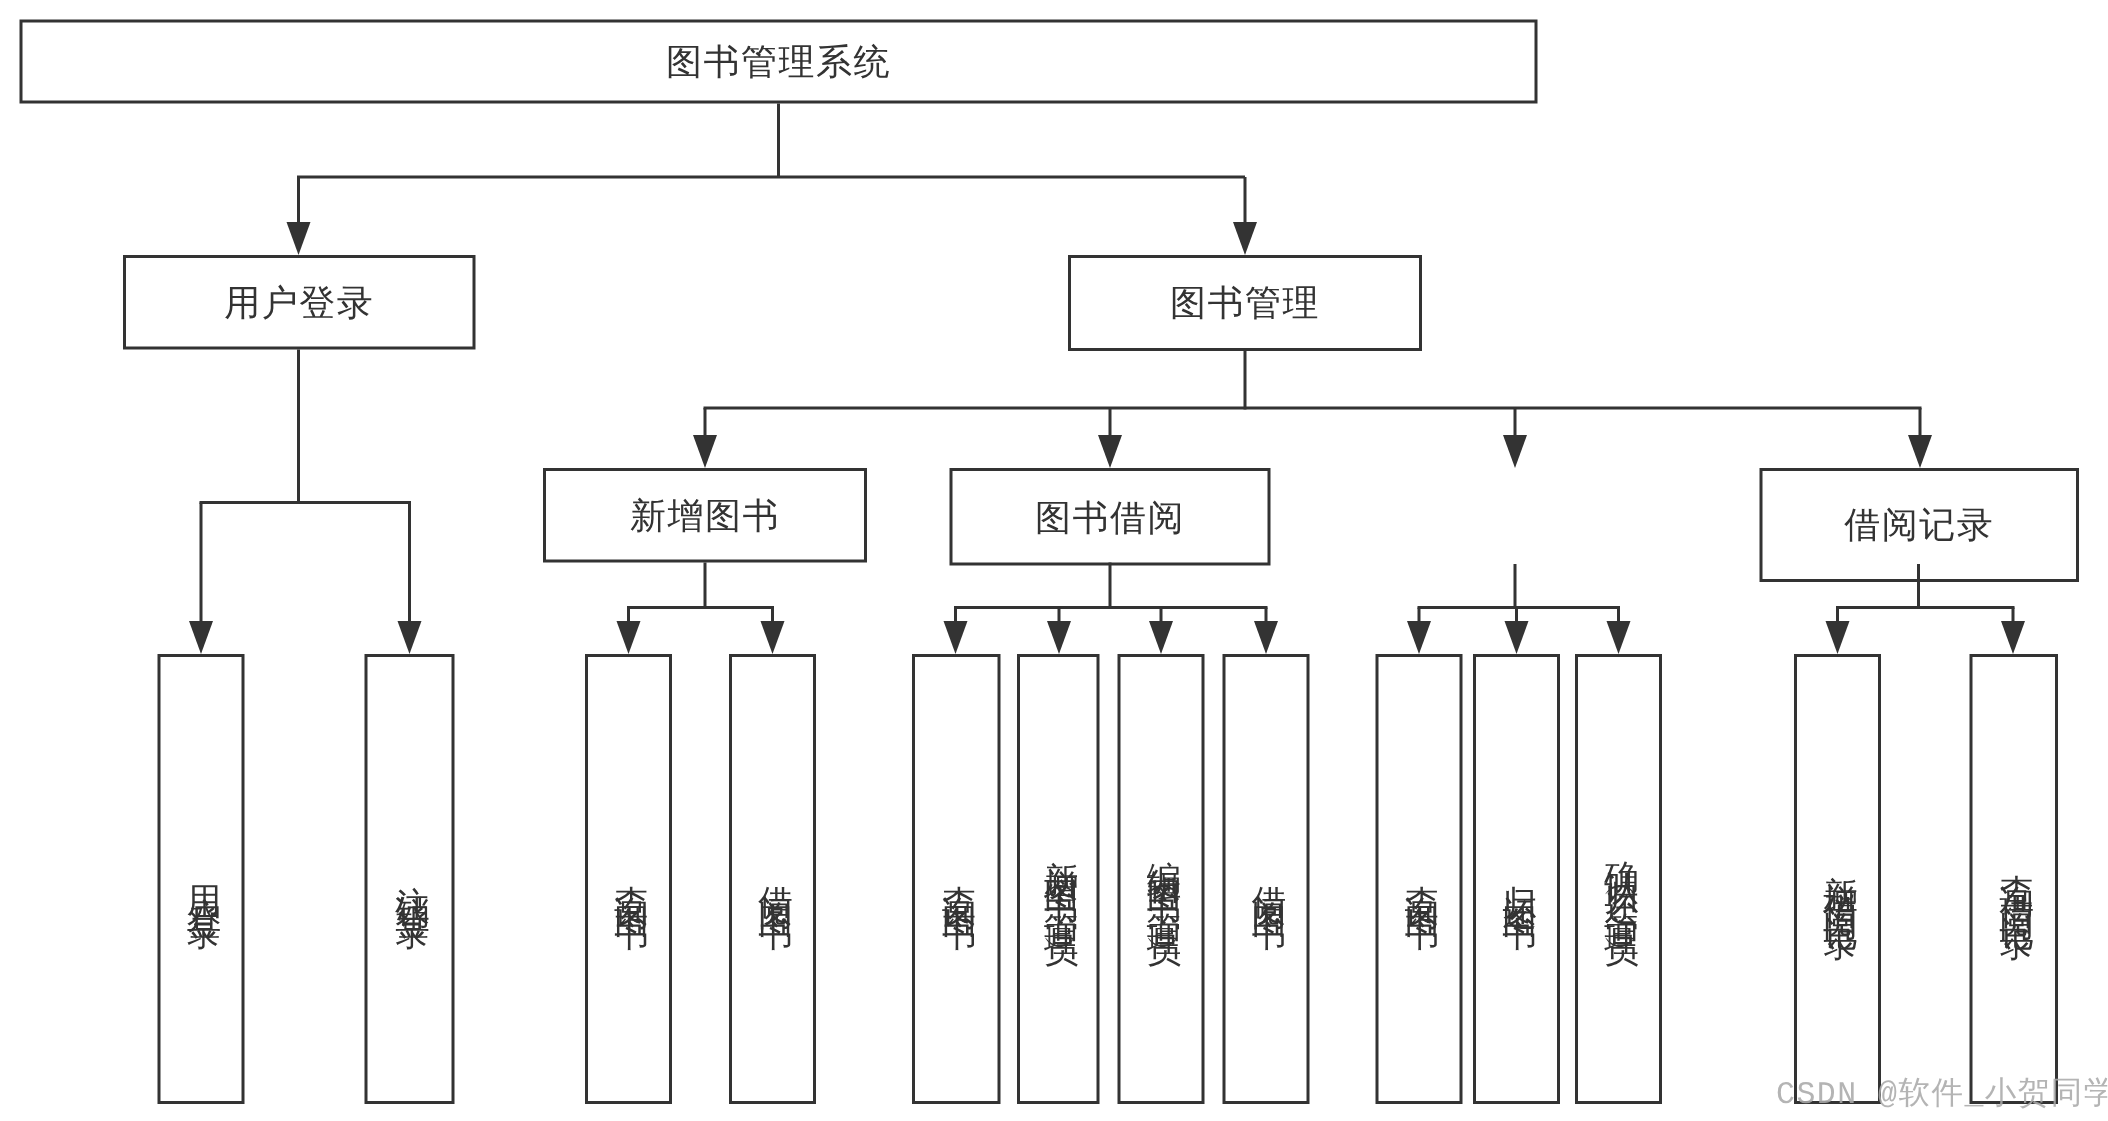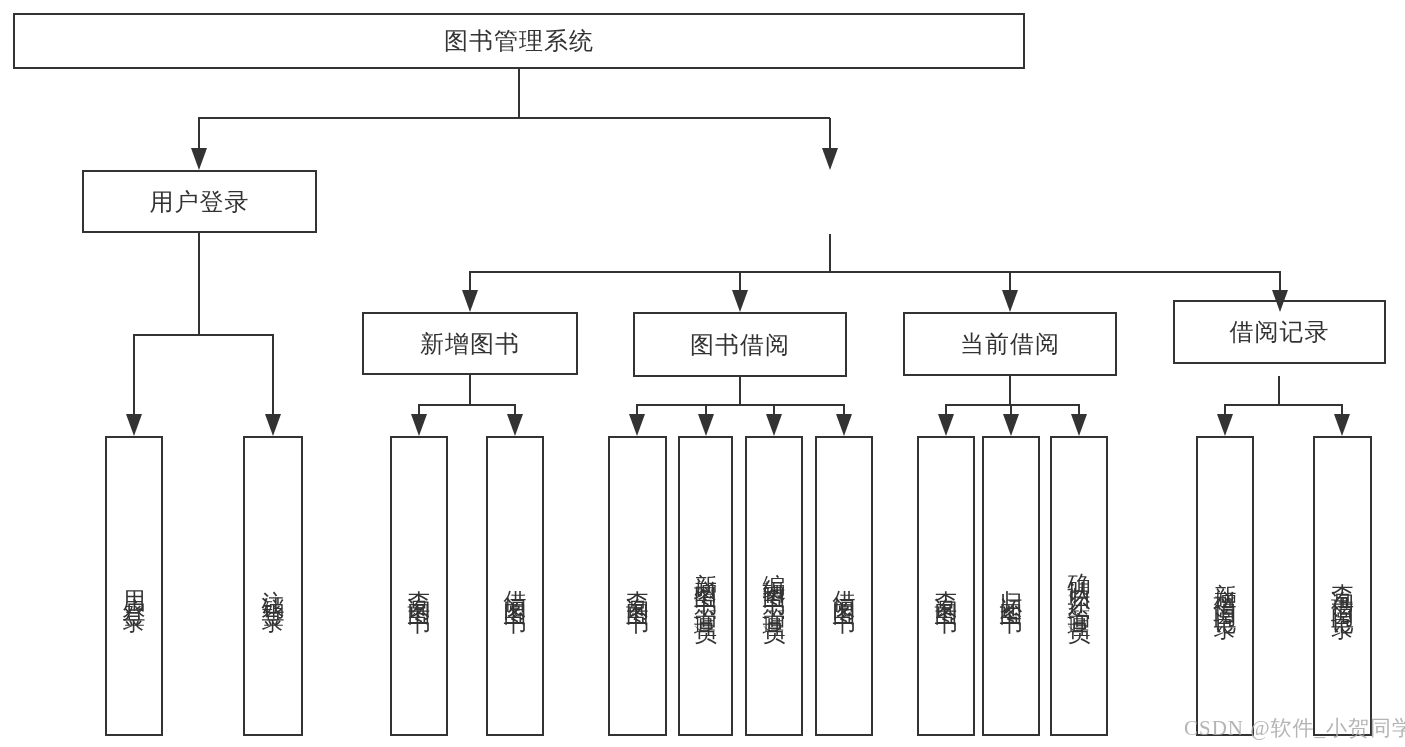--- a/index.html
+++ b/index.html
@@ -1,20 +1,20 @@
 <!DOCTYPE html>
 <html><head>
 <meta charset="utf-8">
 <style>
   html,body{margin:0;padding:0;background:#ffffff;}
   #stage{
     position:relative;
     width:1405px;height:747px;
     background:var(--bg,#ffffff);
-    font-family:Liberation Serif, serif;
+    font-family:Liberation Mono, monospace;
     overflow:hidden;
   }
   .box{
     position:absolute;
     box-sizing:border-box;
     border:2.5px solid var(--line,#333333);
     background:#ffffff;
     display:flex;
     align-items:center;
     justify-content:center;
@@ -53,31 +53,31 @@
 
 <div id="stage" style="--line: #333333; --text: #333333; --wm: #aaaaaa; --bg: #ffffff;">
 
   <div class="box h1" style="left:13px;top:13px;width:1012px;height:56px">
     <span>图书管理系统</span>
   </div>
 
   <div class="box h1" style="left:82px;top:170px;width:235px;height:63px">
     <span>用户登录</span>
   </div>
+  <div class="box h1" style="left:712px;top:170px;width:236px;height:64px">
+    <span>图书管理</span>
+  </div>
 
   <div class="box h1" style="left:362px;top:312px;width:216px;height:63px">
     <span>新增图书</span>
   </div>
   <div class="box h1" style="left:633px;top:312px;width:214px;height:65px">
     <span>图书借阅</span>
   </div>
-  <div class="box h1" style="left:903px;top:312px;width:214px;height:64px">
-    <span>当前借阅</span>
-  </div>
-  <div class="box h1" style="left:1173px;top:300px;width:213px;height:64px">
+  <div class="box h1" style="left:1173px;top:312px;width:213px;height:76px">
     <span>借阅记录</span>
   </div>
 
   <div class="box vert" style="left:105px;top:436px;width:58px;height:300px">
     <span>用户登录</span>
   </div>
   <div class="box vert" style="left:243px;top:436px;width:60px;height:300px">
     <span>注销登录</span>
   </div>
 

